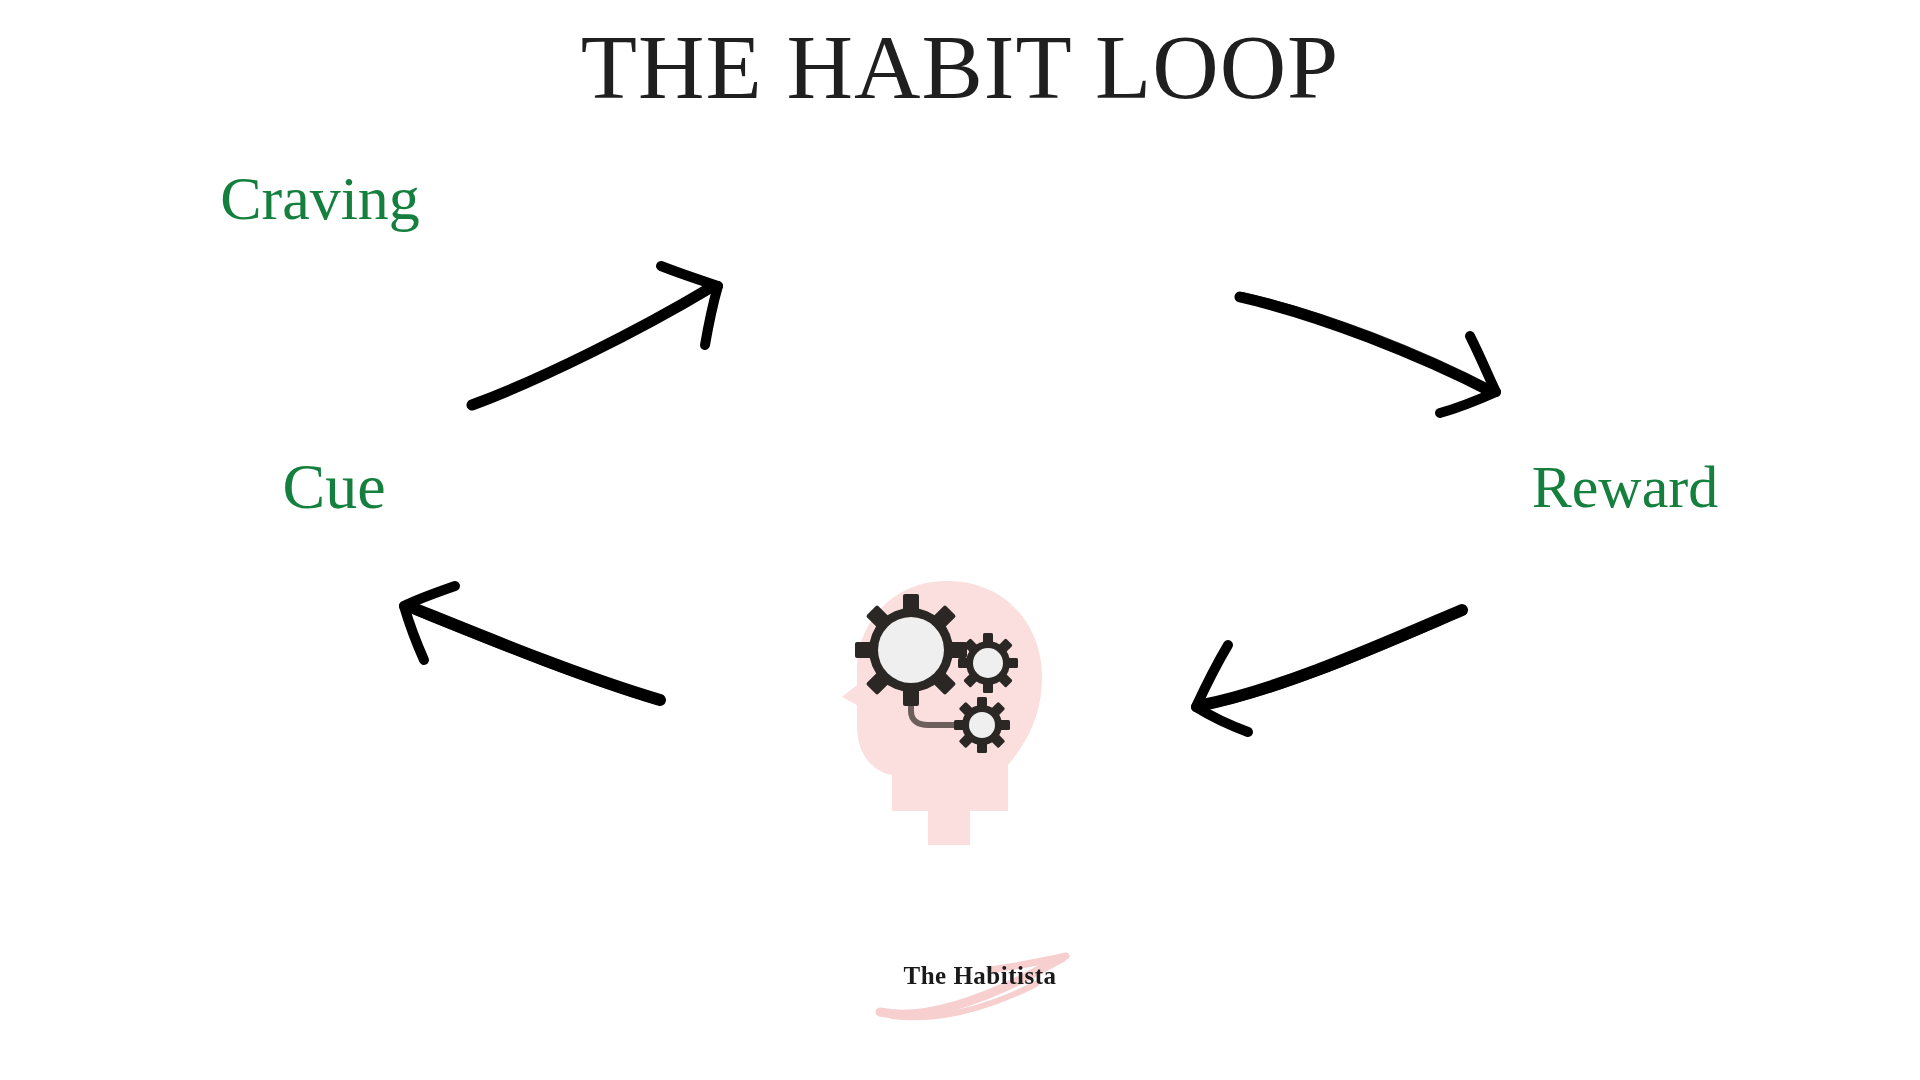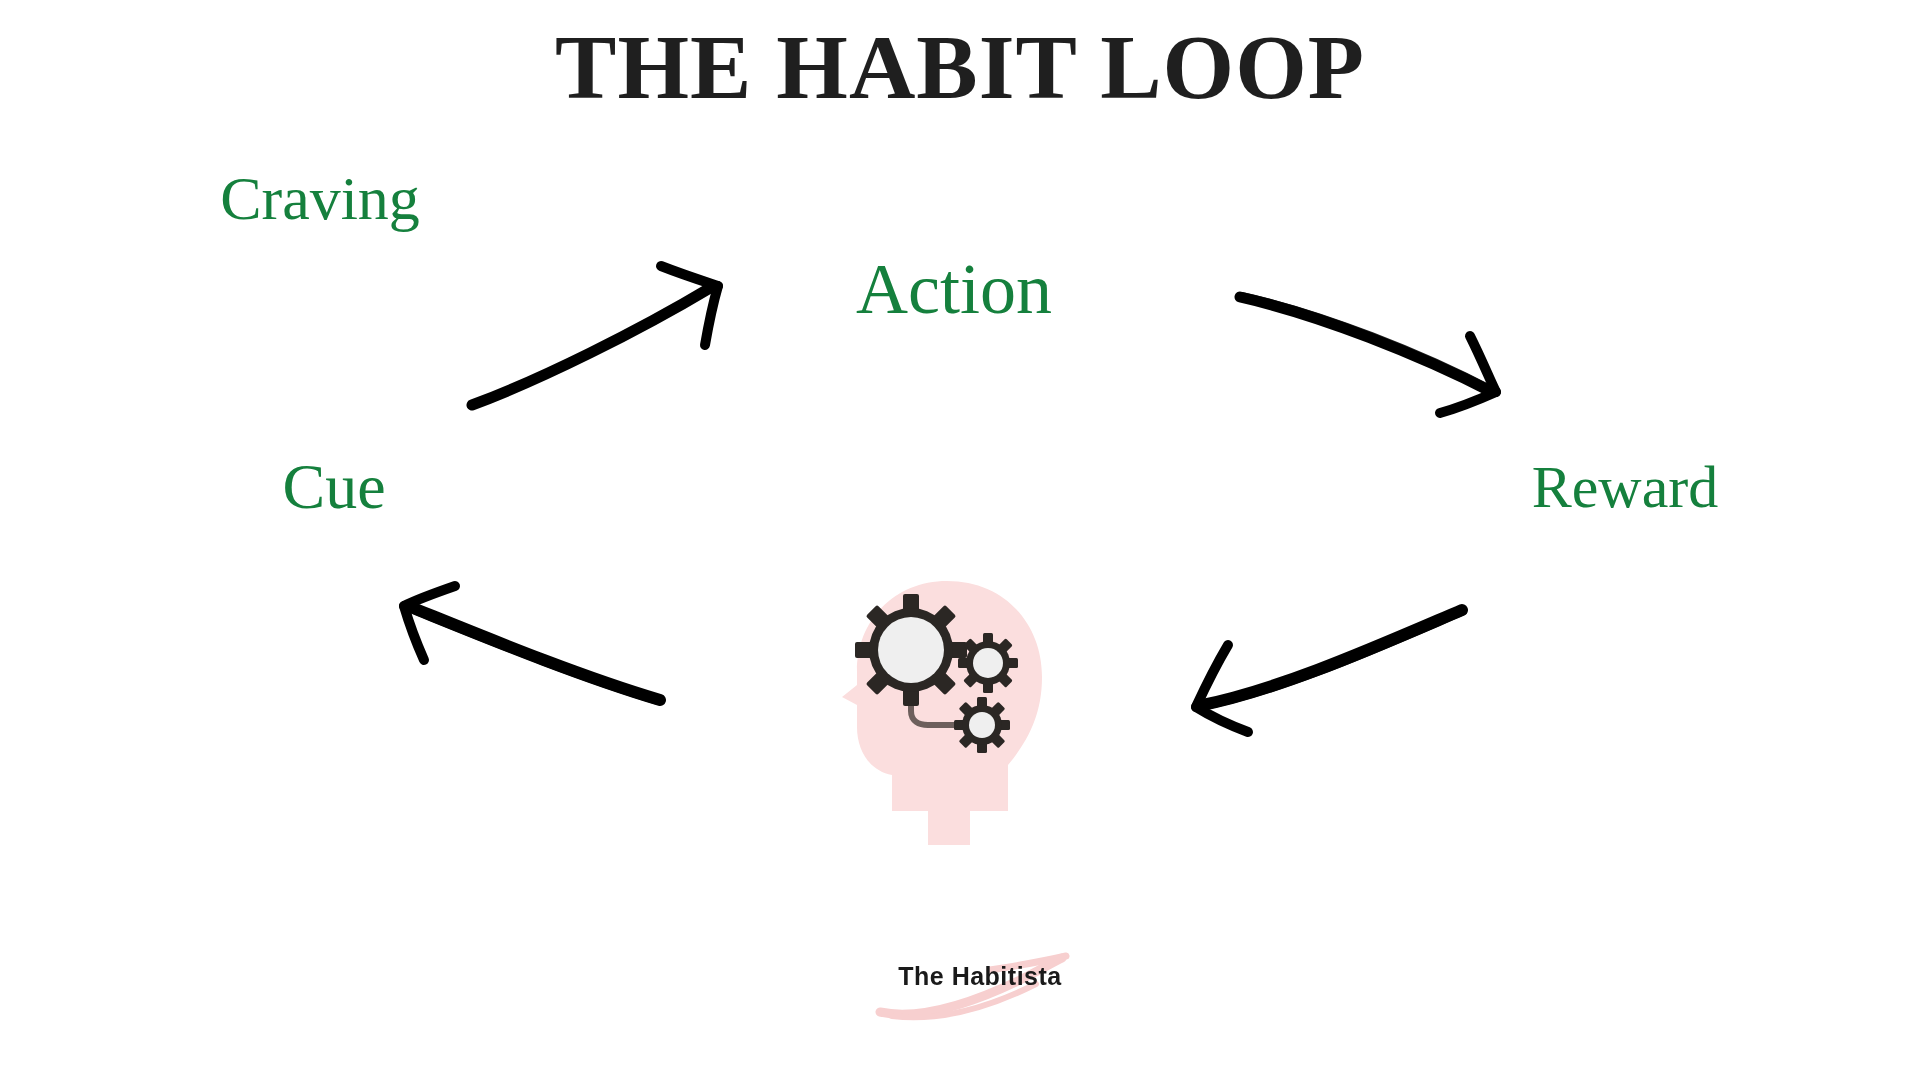--- a/index.html
+++ b/index.html
@@ -18,21 +18,21 @@
 
   
   #title {
     position: absolute;
     left: 0;
     top: 14px;
     width: 1920px;
     text-align: center;
     font-family: "Liberation Serif", "DejaVu Serif", serif;
     font-size: 92px;
-    font-weight: 700;
+    font-weight: 400;
     letter-spacing: 1px;
     color: #1f1f1f;
     white-space: nowrap;
   }
 
   
   .node-label {
     position: absolute;
     font-family: "Liberation Serif", "DejaVu Serif", serif;
     font-weight: 400;
@@ -91,21 +91,21 @@
     top: 950px;
     width: 220px;
     height: 80px;
   }
   #brand-text {
     position: absolute;
     left: 0;
     top: 12px;
     width: 220px;
     text-align: center;
-    font-family: Liberation Sans, sans-serif;
+    font-family: Liberation Serif, serif;
     font-size: 25px;
     font-weight: 700;
     letter-spacing: 0.5px;
     color: #1a1a1a;
     white-space: nowrap;
     z-index: 2;
   }
   #brand-stroke {
     position: absolute;
     left: 0;
@@ -152,21 +152,20 @@
       <path d="M660,700 C576,675 480,635 408,606" fill="none" stroke="#000000" stroke-width="12" stroke-linecap="round"></path>
       <path d="M658,702 C574,677 478,637 406,608" fill="none" stroke="#000000" stroke-width="6" stroke-linecap="round" opacity="0.85"></path>
 
       <path d="M455,586 C432,594 414,601 404,606" fill="none" stroke="#000000" stroke-width="10" stroke-linecap="round"></path>
       <path d="M404,606 C409,623 416,642 424,660" fill="none" stroke="#000000" stroke-width="10" stroke-linecap="round"></path>
     </g>
   </svg>
 
   <div class="node-label" id="label-craving">Craving</div>
 
-  <div class="node-label" id="label-action">Action</div>
 
   <div class="node-label" id="label-cue">Cue</div>
 
   <div class="node-label" id="label-reward">Reward</div>
 
   <svg id="head-icon" viewBox="0 0 260 300">
 
     <path d="M137,6
              C194,6 232,48 232,102
              C232,142 216,168 198,190

